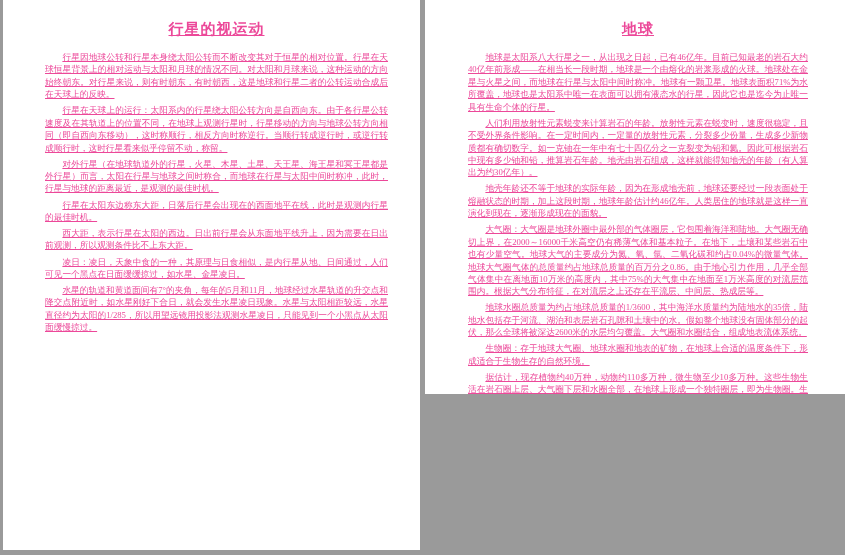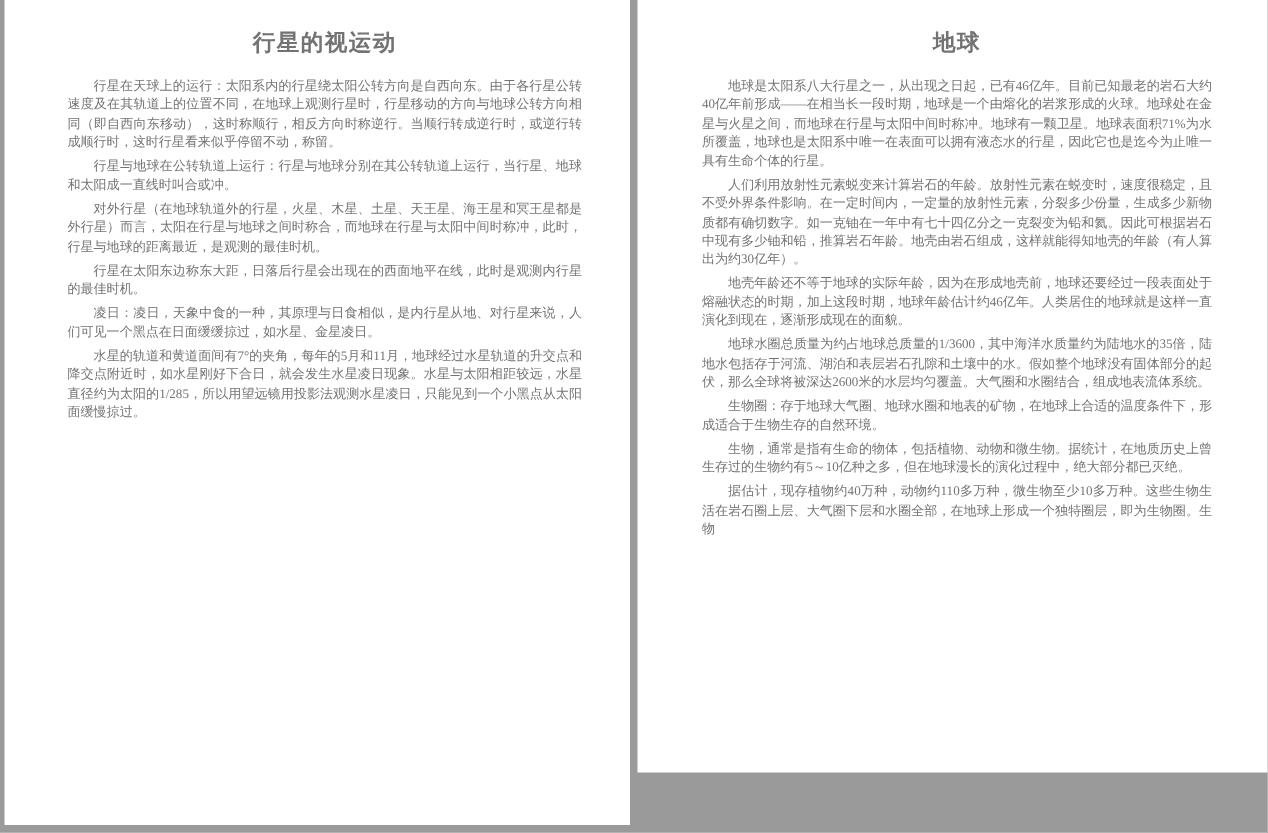--- a/index.html
+++ b/index.html
@@ -25,33 +25,34 @@
     left: 0;
     top: 0;
     width: 3px;
     height: 0;
   }
   .page {
     position: absolute;
     top: 0;
     background: #ffffff;
     box-sizing: border-box;
-    color: #737373;
+    color: #ec4899;
     overflow: hidden;
+    text-decoration: underline;
   }
   .page-left {
     left: 3px;
     width: 417px;
     height: 550px;
     padding: 19px 32px 0 42px;
   }
   .page-right {
     left: 425px;
     width: 420px;
-    height: 515px;
+    height: 394px;
     padding: 19px 37px 0 43px;
   }
   .page-title {
     margin: 3px 0 14px 0;
     text-align: center;
     font-size: 15px;
     line-height: 15px;
     font-weight: bold;
     letter-spacing: 1px;
   }
@@ -68,33 +69,34 @@
     margin-top: 0;
   }
 </style>
 </head>
 <body>
 
 <div class="viewer">
   <div class="page page-left">
     <h1 class="page-title">行星的视运动</h1>
     <div class="page-body">
+        <p>行星因地球公转和行星本身绕太阳公转而不断改变其对于恒星的相对位置。行星在天球恒星背景上的相对运动与太阳和月球的情况不同。对太阳和月球来说，这种运动的方向始终朝东。对行星来说，则有时朝东，有时朝西，这是地球和行星二者的公转运动合成后在天球上的反映。</p>
         <p>行星在天球上的运行：太阳系内的行星绕太阳公转方向是自西向东。由于各行星公转速度及在其轨道上的位置不同，在地球上观测行星时，行星移动的方向与地球公转方向相同（即自西向东移动），这时称顺行，相反方向时称逆行。当顺行转成逆行时，或逆行转成顺行时，这时行星看来似乎停留不动，称留。</p>
-        <p>行星与地球在公转轨道上运行：行星与地球分别在其公转轨道上运行，当行星、地球和太阳成一直线时叫合或冲。</p>
         <p>对外行星（在地球轨道外的行星，火星、木星、土星、天王星、海王星和冥王星都是外行星）而言，太阳在行星与地球之间时称合，而地球在行星与太阳中间时称冲，此时，行星与地球的距离最近，是观测的最佳时机。</p>
         <p>行星在太阳东边称东大距，日落后行星会出现在的西面地平在线，此时是观测内行星的最佳时机。</p>
-        <p>凌日：凌日，天象中食的一种，其原理与日食相似，是内行星从地、对行星来说，人们可见一个黑点在日面缓缓掠过，如水星、金星凌日。</p>
+        <p>西大距，表示行星在太阳的西边。日出前行星会从东面地平线升上，因为需要在日出前观测，所以观测条件比不上东大距。</p>
+        <p>凌日：凌日，天象中食的一种，其原理与日食相似，是内行星从地、日间通过，人们可见一个黑点在日面缓缓掠过，如水星、金星凌日。</p>
         <p>水星的轨道和黄道面间有7°的夹角，每年的5月和11月，地球经过水星轨道的升交点和降交点附近时，如水星刚好下合日，就会发生水星凌日现象。水星与太阳相距较远，水星直径约为太阳的1/285，所以用望远镜用投影法观测水星凌日，只能见到一个小黑点从太阳面缓慢掠过。</p>
       </div>
   </div>
   <div class="page page-right">
     <h1 class="page-title">地球</h1>
     <div class="page-body">
         <p>地球是太阳系八大行星之一，从出现之日起，已有46亿年。目前已知最老的岩石大约40亿年前形成——在相当长一段时期，地球是一个由熔化的岩浆形成的火球。地球处在金星与火星之间，而地球在行星与太阳中间时称冲。地球有一颗卫星。地球表面积71%为水所覆盖，地球也是太阳系中唯一在表面可以拥有液态水的行星，因此它也是迄今为止唯一具有生命个体的行星。</p>
         <p>人们利用放射性元素蜕变来计算岩石的年龄。放射性元素在蜕变时，速度很稳定，且不受外界条件影响。在一定时间内，一定量的放射性元素，分裂多少份量，生成多少新物质都有确切数字。如一克铀在一年中有七十四亿分之一克裂变为铅和氦。因此可根据岩石中现有多少铀和铅，推算岩石年龄。地壳由岩石组成，这样就能得知地壳的年龄（有人算出为约30亿年）。</p>
         <p>地壳年龄还不等于地球的实际年龄，因为在形成地壳前，地球还要经过一段表面处于熔融状态的时期，加上这段时期，地球年龄估计约46亿年。人类居住的地球就是这样一直演化到现在，逐渐形成现在的面貌。</p>
+        <p>大气圈：大气圈是地球外圈中最外部的气体圈层，它包围着海洋和陆地。大气圈无确切上界，在2000～16000千米高空仍有稀薄气体和基本粒子。在地下，土壤和某些岩石中也有少量空气。地球大气的主要成分为氮、氧、氩、二氧化碳和约占0.04%的微量气体。地球大气圈气体的总质量约占地球总质量的百万分之0.86。由于地心引力作用，几乎全部气体集中在离地面10万米的高度内，其中75%的大气集中在地面至1万米高度的对流层范围内。根据大气分布特征，在对流层之上还存在平流层、中间层、热成层等。</p>
         <p>地球水圈总质量为约占地球总质量的1/3600，其中海洋水质量约为陆地水的35倍，陆地水包括存于河流、湖泊和表层岩石孔隙和土壤中的水。假如整个地球没有固体部分的起伏，那么全球将被深达2600米的水层均匀覆盖。大气圈和水圈结合，组成地表流体系统。</p>
         <p>生物圈：存于地球大气圈、地球水圈和地表的矿物，在地球上合适的温度条件下，形成适合于生物生存的自然环境。</p>
-        <p>生物，通常是指有生命的物体，包括植物、动物和微生物。据统计，在地质历史上曾生存过的生物约有5～10亿种之多，但在地球漫长的演化过程中，绝大部分都已灭绝。</p>
         <p>据估计，现存植物约40万种，动物约110多万种，微生物至少10多万种。这些生物生活在岩石圈上层、大气圈下层和水圈全部，在地球上形成一个独特圈层，即为生物圈。生物</p>
       </div>
   </div>
 </div>
 
 </body></html>

